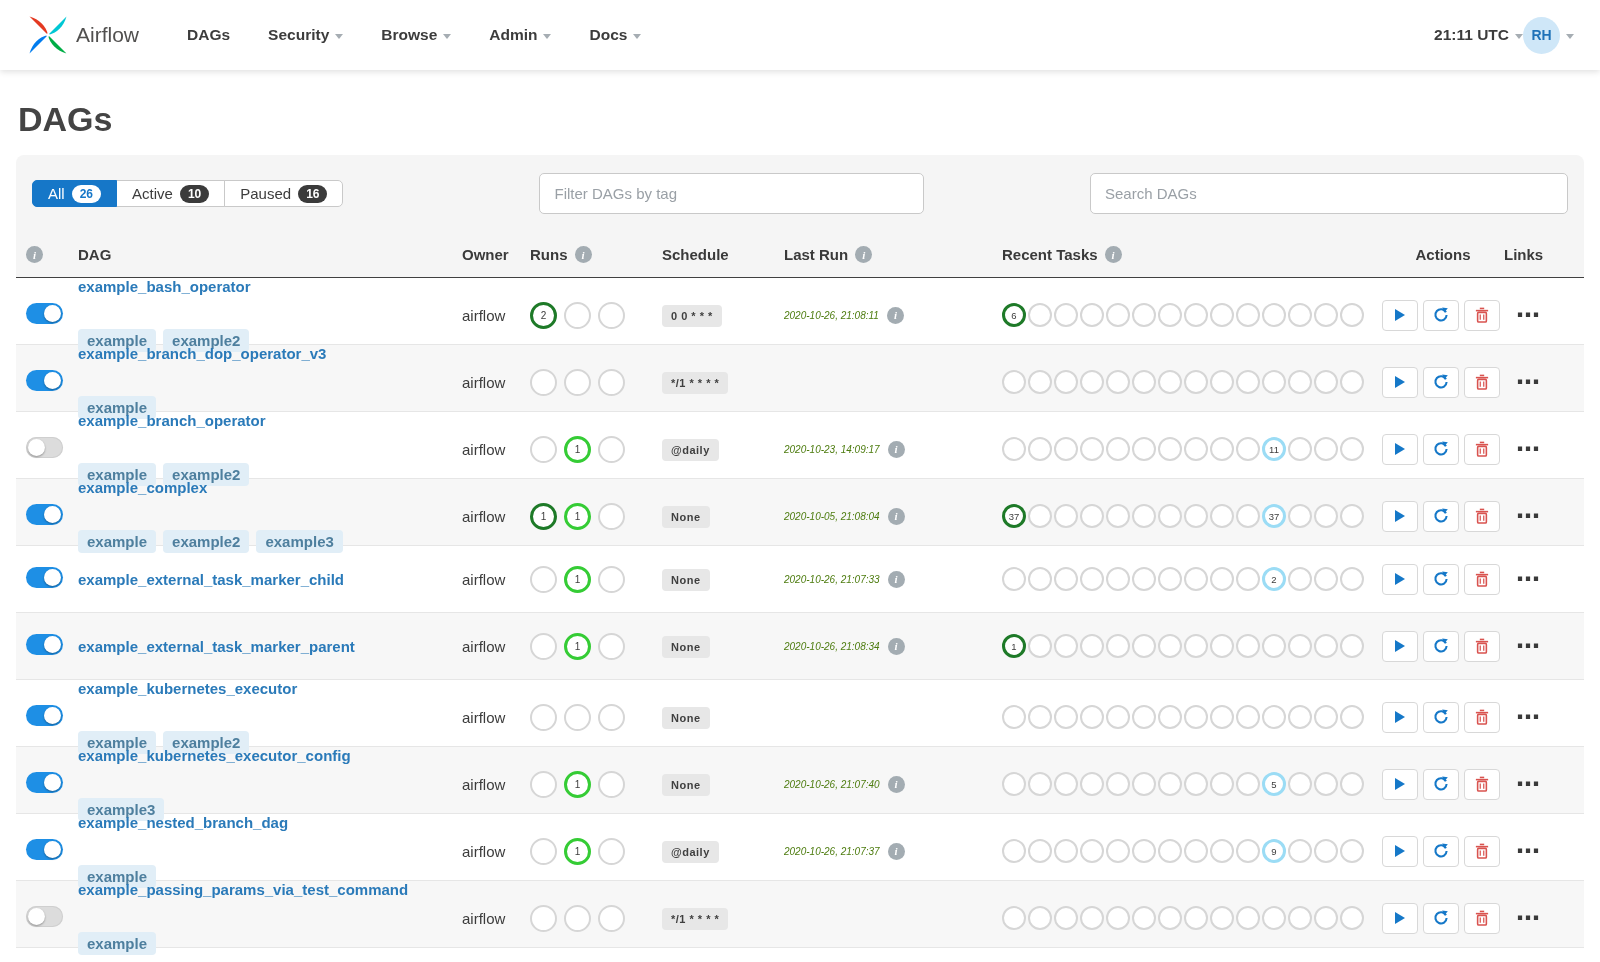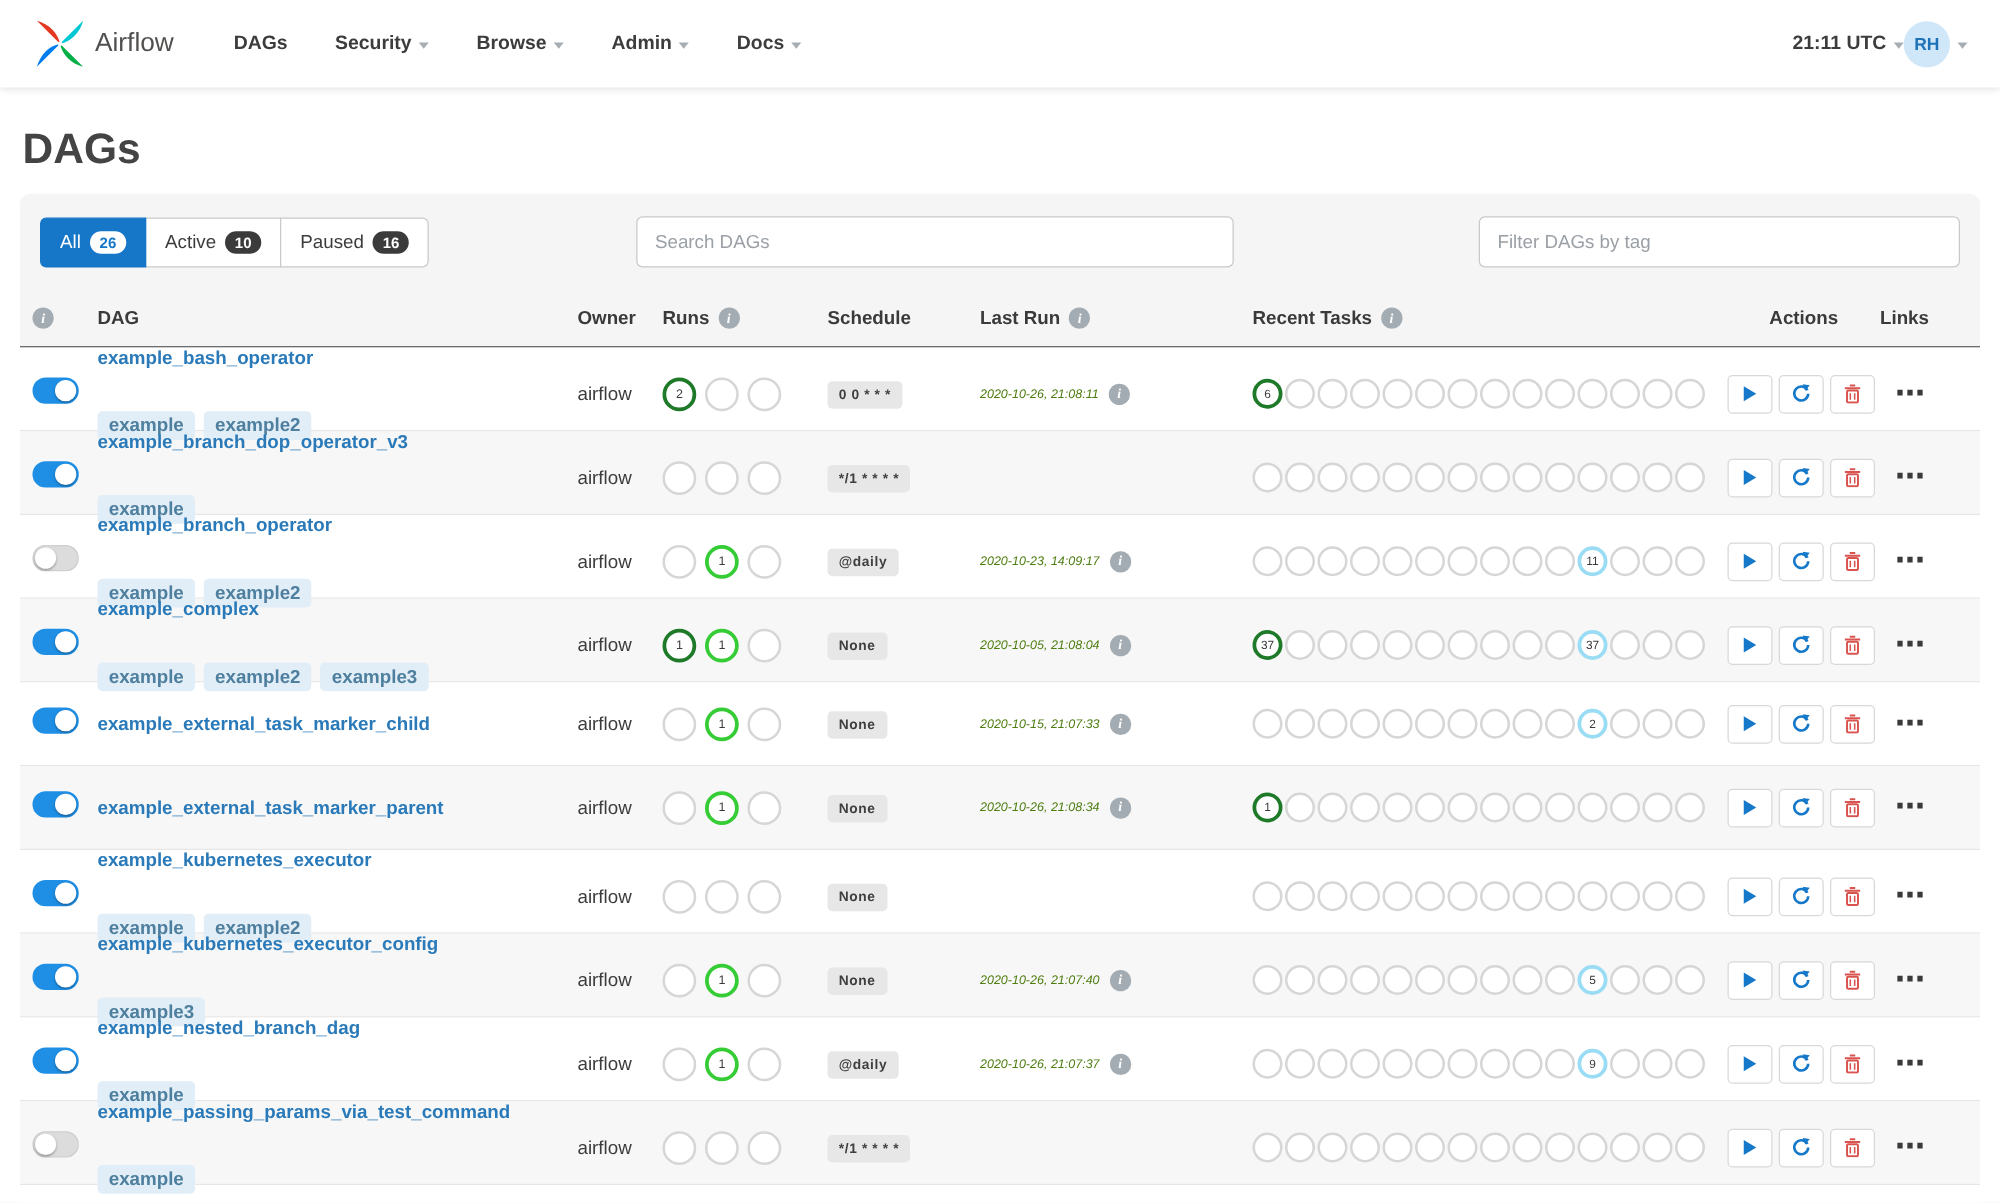--- a/index.html
+++ b/index.html
@@ -21,21 +21,21 @@
   .avatar { width: 37px; height: 37px; border-radius: 50%; background: #cfe7f8; color: #1f72b8;
             font-weight: 700; font-size: 14px; display: flex; align-items: center; justify-content: center; }
 
   
   .page-title { font-size: 34px; font-weight: 600; color: #444; margin: 30px 0 16px 18px; }
   .panel { margin: 0 16px; background: #f5f5f5; border-radius: 8px; padding-top: 18px; overflow: hidden; height: 1200px; }
 
   
   .filter-bar { display: flex; align-items: center; padding: 0 16px 18px 16px; }
   .tab-group { display: flex; }
-  .tab { height: 40px; padding: 0 15px; background: #fff; border: 1px solid #c9c9c9; color: #3c3c3c;
+  .tab { height: 27px; padding: 0 15px; background: #fff; border: 1px solid #c9c9c9; color: #3c3c3c;
          font-size: 15px; display: flex; align-items: center; gap: 7px; cursor: pointer; margin-left: -1px; }
   .tab:first-child { border-radius: 5px 0 0 5px; margin-left: 0; }
   .tab:last-child { border-radius: 0 5px 5px 0; }
   .tab.active { background: #1677c8; border-color: #1677c8; color: #fff; z-index: 1; }
   .badge { border-radius: 10px; padding: 2px 8px; font-size: 12px; font-weight: 700; }
   .badge.light { background: #fff; color: #1677c8; }
   .badge.dark { background: #3b3b3b; color: #fff; }
   .text-input { height: 41px; border: 1px solid #c9c9c9; border-radius: 5px; padding: 0 14px; font-size: 15px;
                 font-family: "Liberation Sans", sans-serif; color: #3c3c3c; background: #fff; }
   .text-input::placeholder { color: #9aa0a6; }
@@ -164,22 +164,22 @@
       </button>
       <button class="tab">
         <span>Active</span>
           <span class="badge dark">10</span>
       </button>
       <button class="tab">
         <span>Paused</span>
           <span class="badge dark">16</span>
       </button>
     </div>
+    <input class="text-input tag-filter-input" placeholder="Filter DAGs by tag" style="">
     <input class="text-input search-input" placeholder="Search DAGs" style="">
-    <input class="text-input tag-filter-input" placeholder="Filter DAGs by tag" style="">
   </div>
 
   <div class="grid-row thead">
     <span class="th">
         <span class="info-icon"></span>
       </span>
     <span class="th">
         <span>DAG</span>
       </span>
     <span class="th">
@@ -456,21 +456,21 @@
 
     </span>
     <span class="owner">airflow</span>
     <span class="circles runs-circles">
           <span class="circle"></span>
           <span class="circle running">1</span>
           <span class="circle"></span>
         </span>
     <span><span class="schedule-badge">None</span></span>
     <span class="last-run-cell">
-      <a class="last-run-link">2020-10-15, 21:07:33</a>
+      <a class="last-run-link">2020-10-26, 21:07:33</a>
       <span class="info-icon"></span>
     </span>
     <span class="circles recent-circles">
           <span class="circle"></span>
           <span class="circle"></span>
           <span class="circle"></span>
           <span class="circle"></span>
           <span class="circle"></span>
           <span class="circle"></span>
           <span class="circle"></span>

